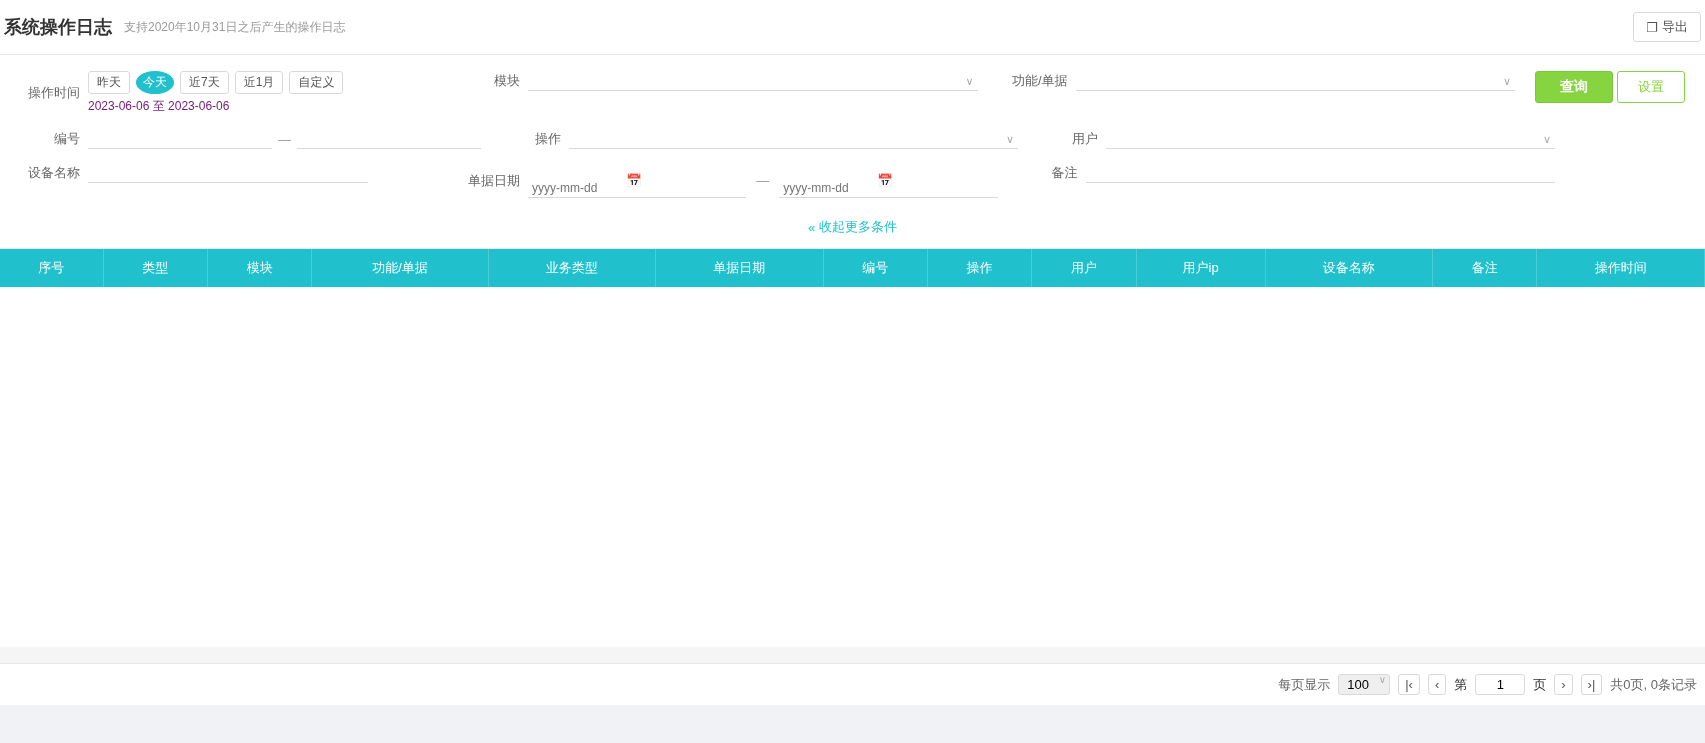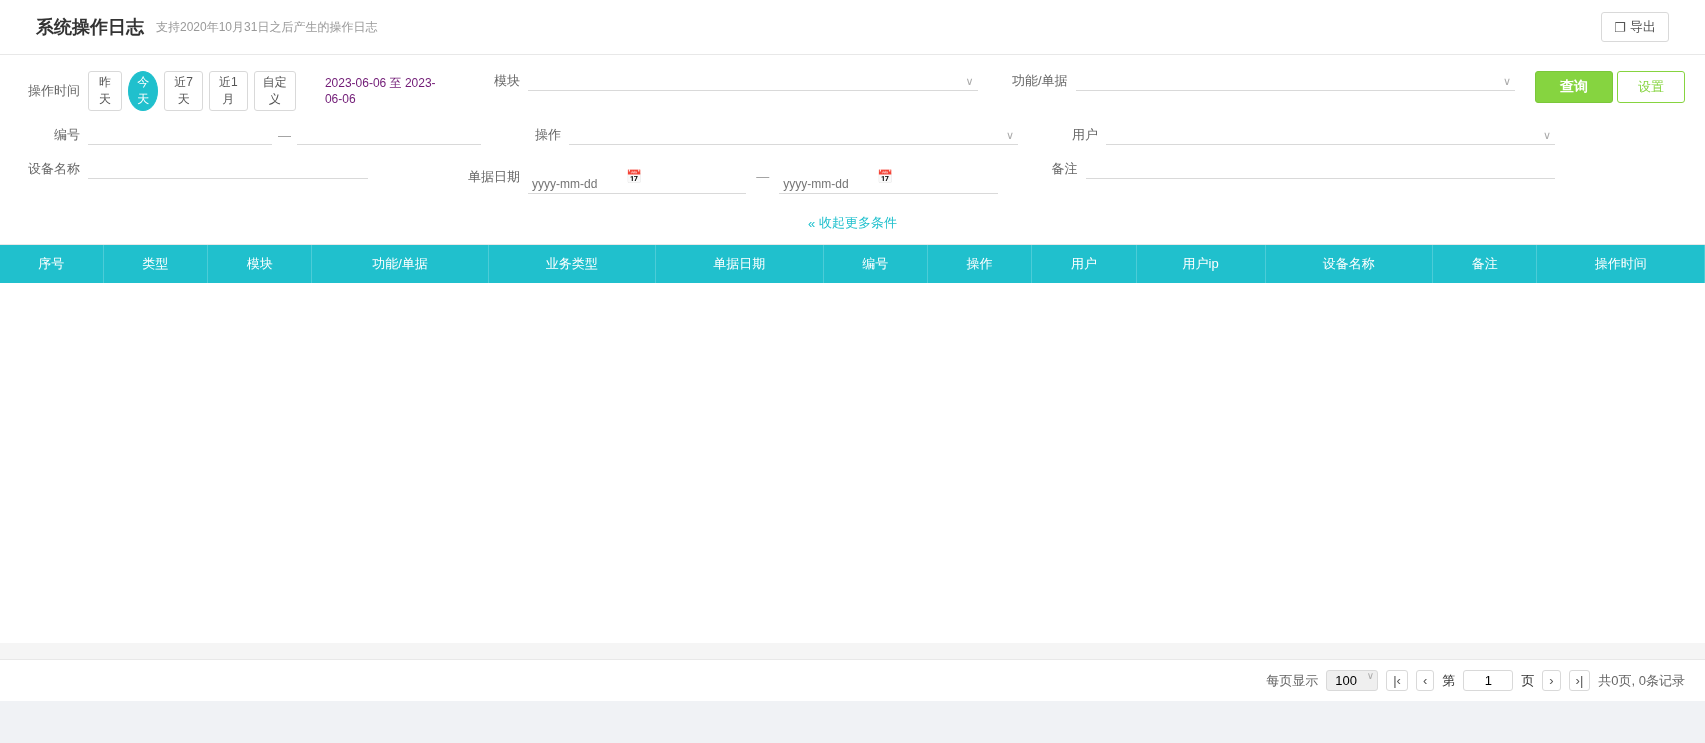--- a/index.html
+++ b/index.html
@@ -1,20 +1,20 @@
 <!DOCTYPE html>
 <html><head>
   <meta charset="utf-8">
   <style>
     * { box-sizing: border-box; margin: 0; padding: 0; font-family: "Microsoft YaHei", Arial, sans-serif; }
     body { background: #f0f2f5; font-size: 13px; color: #333; }
 
     .page-header {
       background: #fff;
-      padding: 12px 36px;
+      padding: 12px 4px;
       display: flex;
       align-items: center;
       justify-content: space-between;
       border-bottom: 1px solid #e8e8e8;
     }
     .page-title-group { display: flex; align-items: center; gap: 12px; }
     .page-title { font-size: 18px; font-weight: bold; color: #333; }
     .page-subtitle { font-size: 12px; color: #999; }
     .export-btn {
       display: flex; align-items: center; gap: 4px;
@@ -77,21 +77,21 @@
       outline: none;
       padding: 2px 20px 2px 4px;
       font-size: 13px;
       color: #333;
       background: transparent;
       appearance: none;
       cursor: pointer;
     }
 
     
-    .time-filter-group { display: flex; flex-direction: row; gap: 29px; }
+    .time-filter-group { display: flex; flex-direction: column; }
     .time-buttons { display: flex; align-items: center; gap: 6px; }
     .time-btn {
       padding: 2px 8px;
       border: 1px solid #d9d9d9;
       border-radius: 3px;
       cursor: pointer;
       font-size: 12px;
       background: #fff;
       color: #555;
     }
@@ -203,21 +203,21 @@
       overflow-x: scroll;
       height: 16px;
     }
     .scrollbar-inner { width: 200%; height: 1px; }
 
     
     .pagination-bar {
       display: flex;
       align-items: center;
       justify-content: flex-end;
-      padding: 10px 20px;
+      padding: 10px 8px;
       background: #fff;
       border-top: 1px solid #e8e8e8;
       gap: 8px;
       font-size: 13px;
     }
     .page-size-label { color: #666; }
     .page-size-select {
       border: 1px solid #d9d9d9;
       border-radius: 3px;
       padding: 2px 20px 2px 8px;

